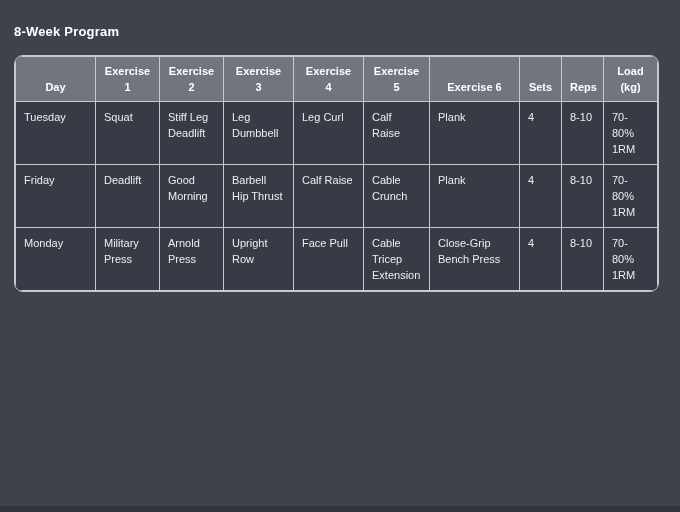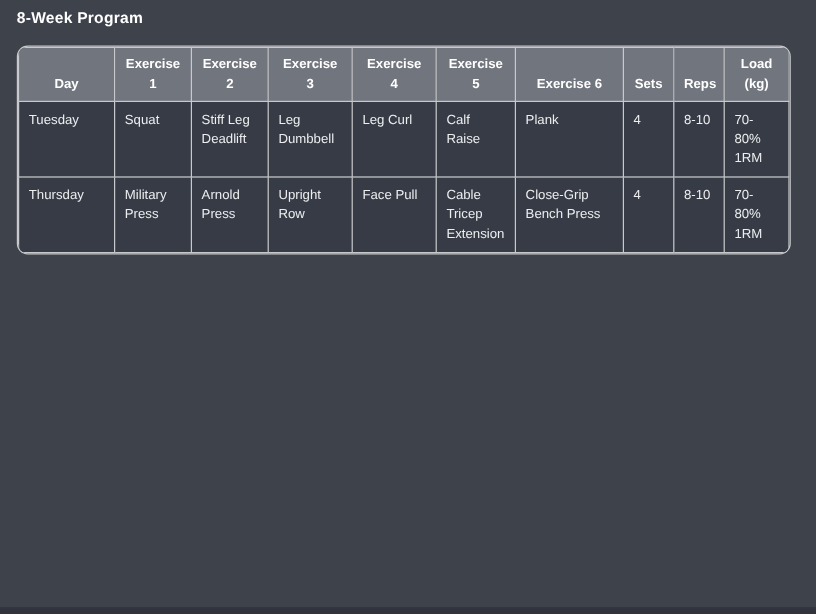--- a/index.html
+++ b/index.html
@@ -17,21 +17,21 @@
     margin: 0;
     padding: 0;
     width: 680px;
     height: 512px;
     overflow: hidden;
     background: var(--page-bg);
     font-family: "Liberation Sans", sans-serif;
   }
   .page-title {
     margin: 0;
-    padding: 7px 0 0 14px;
+    padding: 24px 0 0 14px;
     font-size: 13px;
     font-weight: 700;
     color: var(--title-text);
     letter-spacing: 0.2px;
   }
   .table-wrap {
     display: inline-block;
     margin: 16px 0 0 14px;
     border: 1px solid var(--border);
     border-radius: 9px;
@@ -115,21 +115,33 @@
           <td>Stiff Leg Deadlift</td>
           <td>Leg Dumbbell</td>
           <td>Leg Curl</td>
           <td>Calf Raise</td>
           <td>Plank</td>
           <td>4</td>
           <td>8-10</td>
           <td>70-80% 1RM</td>
         </tr>
         <tr>
-          <td>Thursday</td>
+          <td>Friday</td>
+          <td>Deadlift</td>
+          <td>Good Morning</td>
+          <td>Barbell Hip Thrust</td>
+          <td>Calf Raise</td>
+          <td>Cable Crunch</td>
+          <td>Plank</td>
+          <td>4</td>
+          <td>8-10</td>
+          <td>70-80% 1RM</td>
+        </tr>
+        <tr>
+          <td>Monday</td>
           <td>Military Press</td>
           <td>Arnold Press</td>
           <td>Upright Row</td>
           <td>Face Pull</td>
           <td>Cable Tricep Extension</td>
           <td>Close-Grip Bench Press</td>
           <td>4</td>
           <td>8-10</td>
           <td>70-80% 1RM</td>
         </tr>

